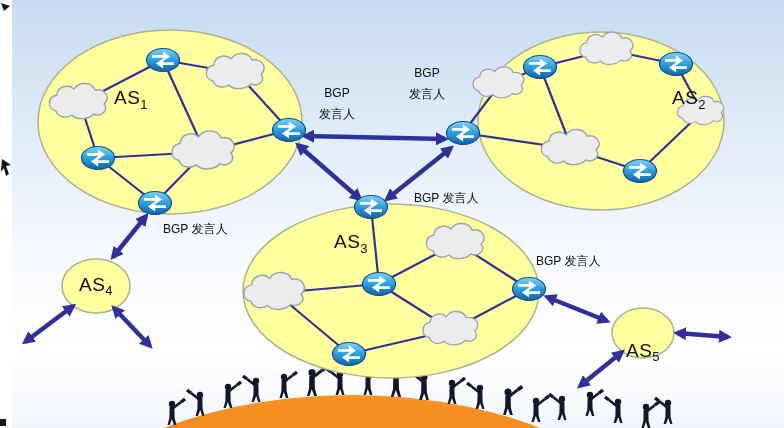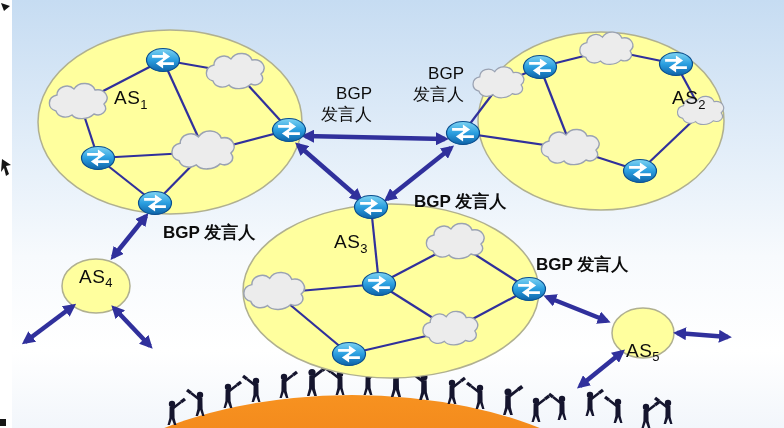--- a/index.html
+++ b/index.html
@@ -9,22 +9,22 @@
     font-family:"Liberation Sans",sans-serif;
   }
   svg.diagram{position:absolute;left:0;top:0;}
   .as-shape{fill:#ffff9e;stroke:#b0b090;stroke-width:1.5;}
   .lnk{stroke:#30309c;stroke-width:2.2;}
   .bgp{stroke:#30309c;stroke-width:4.5;marker-start:url(#ah);marker-end:url(#ah);}
   .lbl{position:absolute;color:#0c0c0c;white-space:nowrap;}
   .as-label{font-size:19px;letter-spacing:0.5px;}
   .as-label sub{font-size:13px;}
   .ctr{transform:translate(-50%,-50%);}
-  .bgp-label{font-size:17px;font-weight:bold;}
-  .bgp-2l{display:flex;flex-direction:column;align-items:flex-end;line-height:21px;font-size:17px;}
+  .bgp-label{font-size:12px;}
+  .bgp-2l{display:flex;flex-direction:column;align-items:center;line-height:21px;font-size:12px;}
 </style>
 </head>
 <body>
 
 <div class="stage">
 
   <svg class="diagram" width="784" height="428" viewBox="0 0 784 428">
     <defs>
       <linearGradient id="rg" x1="0" y1="0" x2="0" y2="1">
         <stop offset="0" stop-color="#7fd4f2"></stop>
@@ -168,21 +168,21 @@
 
   <div class="lbl as-label" style="left:114px;top:87px">
     <span>AS</span><sub>1</sub>
   </div>
   <div class="lbl as-label" style="left:672px;top:87px">
     <span>AS</span><sub>2</sub>
   </div>
   <div class="lbl as-label" style="left:334px;top:231px">
     <span>AS</span><sub>3</sub>
   </div>
-  <div class="lbl as-label ctr" style="left:96px;top:278px">
+  <div class="lbl as-label ctr" style="left:96px;top:286px">
     <span>AS</span><sub>4</sub>
   </div>
   <div class="lbl as-label ctr" style="left:643px;top:352px">
     <span>AS</span><sub>5</sub>
   </div>
 
   <div class="lbl bgp-2l" style="left:302px;top:83px;width:70px">
     <span>BGP</span>
     <span>发言人</span>
   </div>

